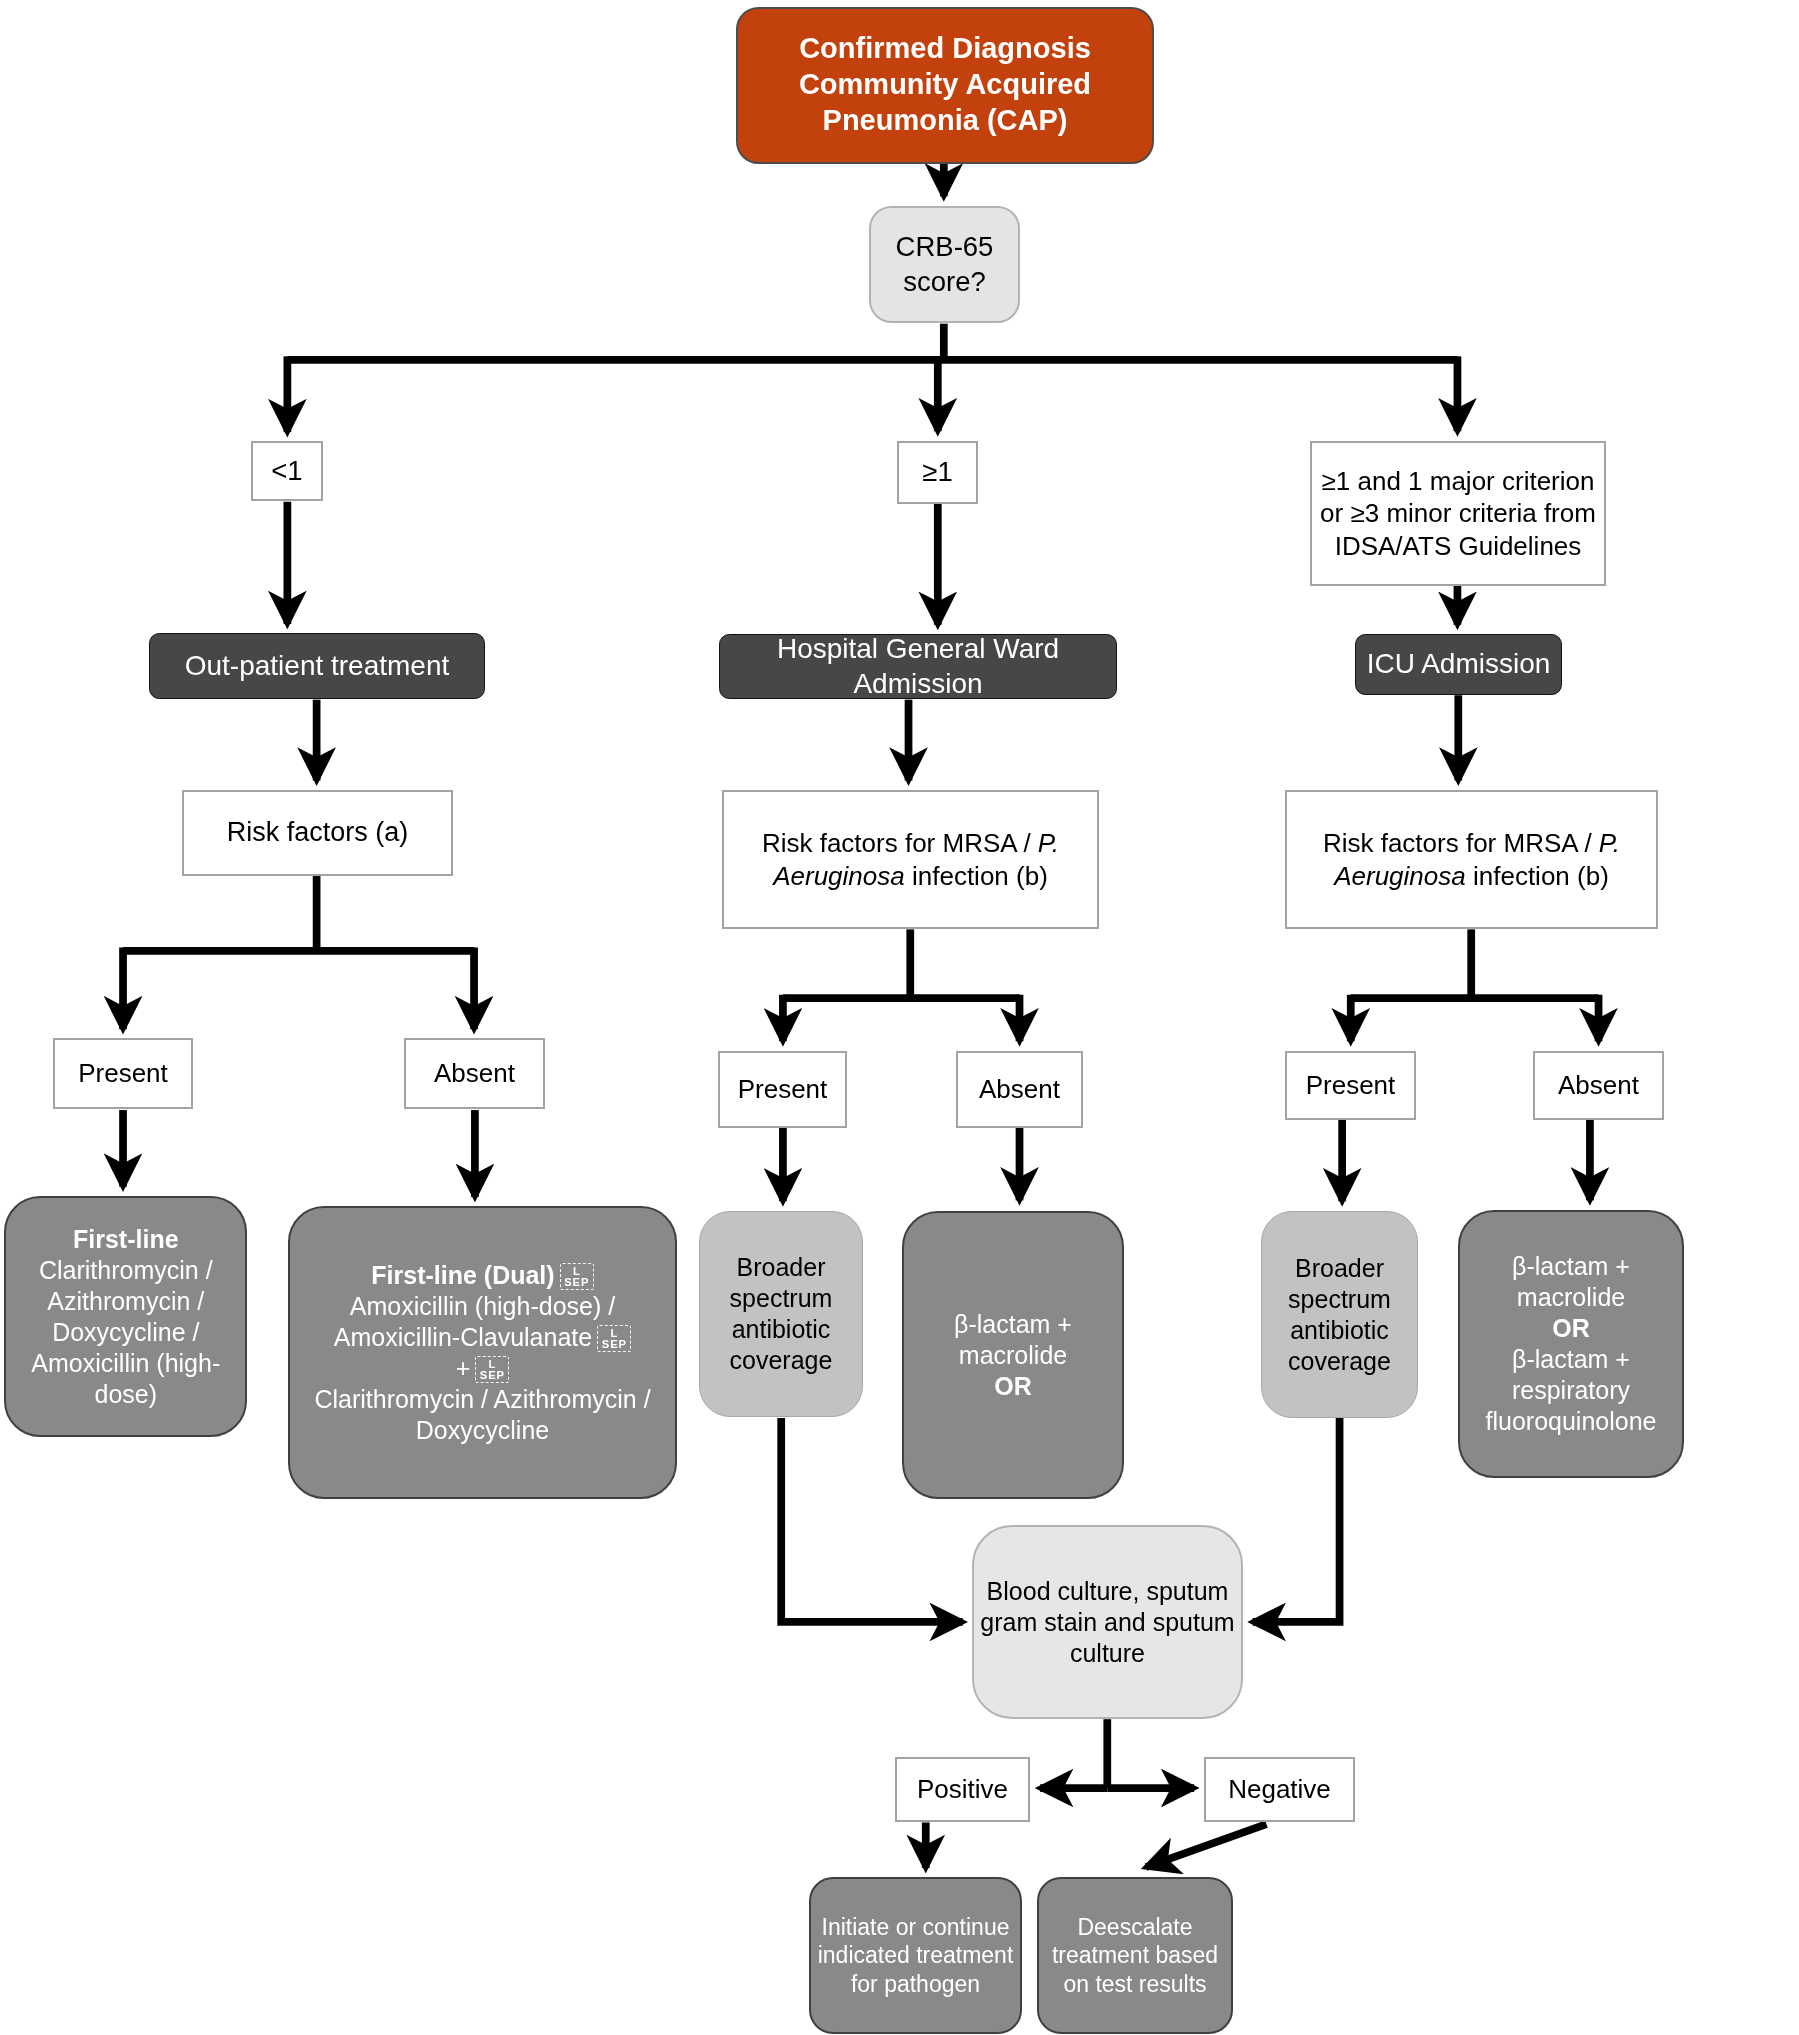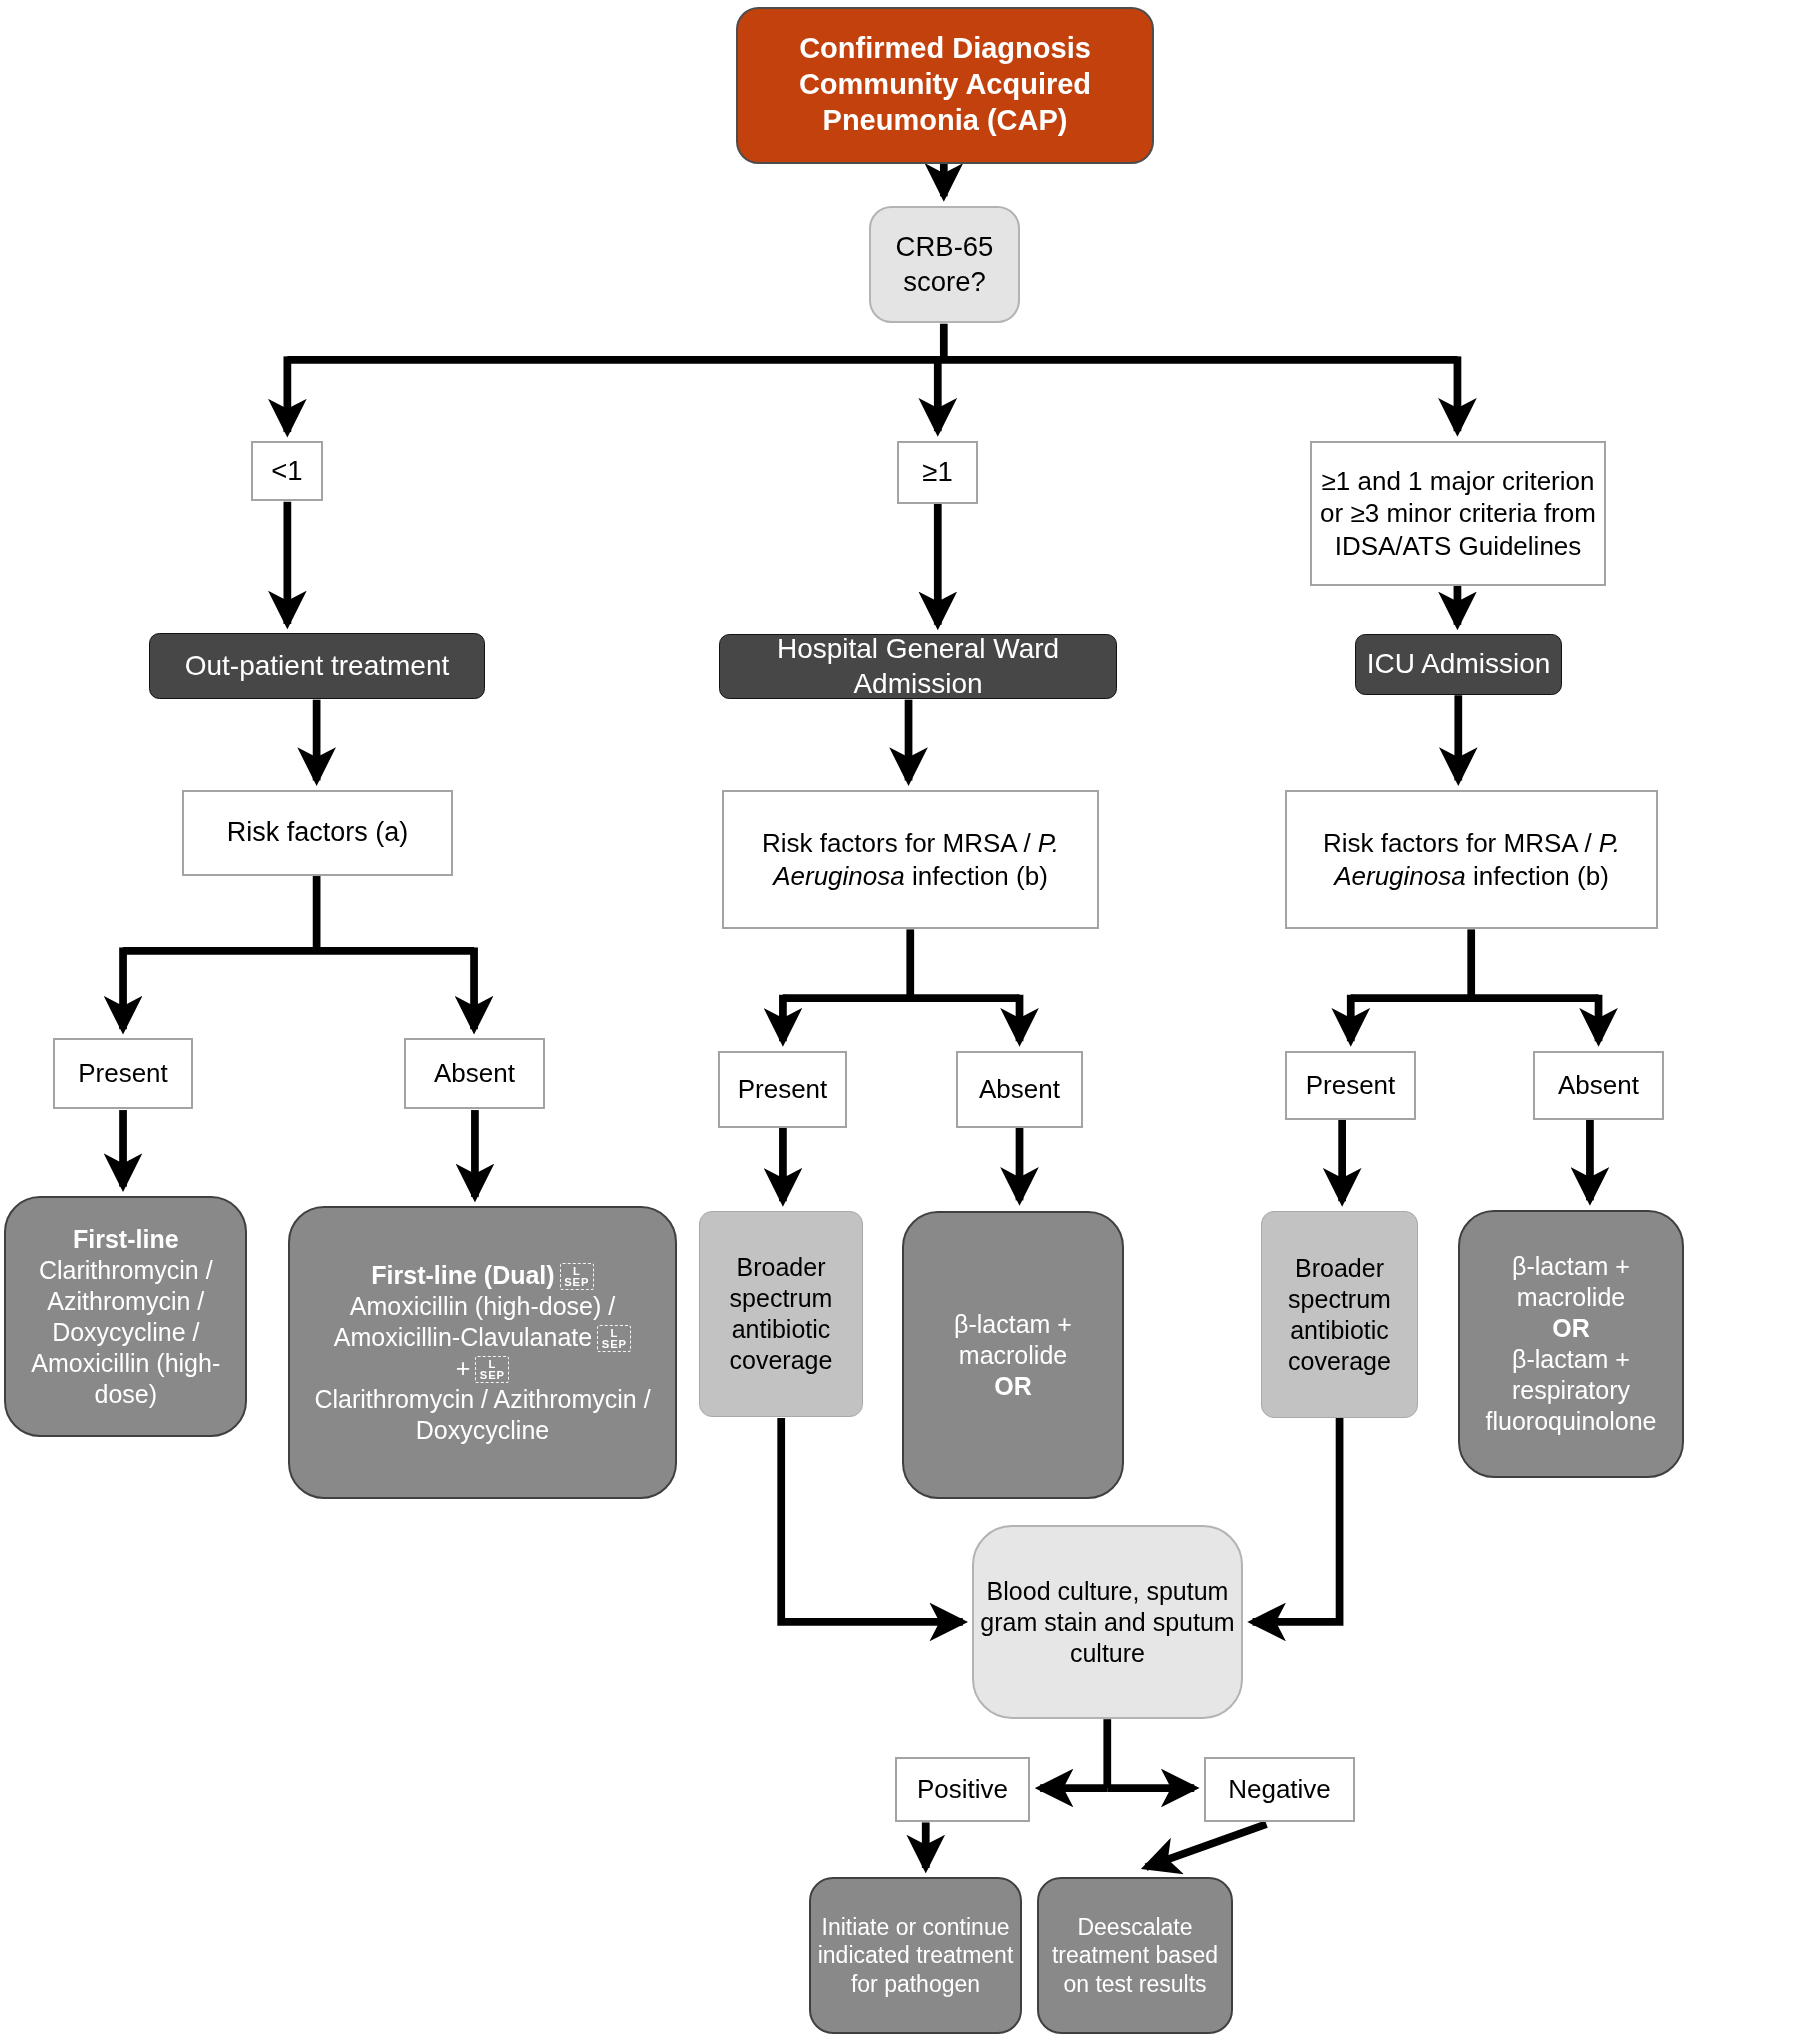--- a/index.html
+++ b/index.html
@@ -11,21 +11,21 @@
   .node .inner{width:100%;padding:3.4px 5.2px;}
   
   .start{background:#c2410c;color:#ffffff;border:2.6px solid #4d4d4d;border-radius:22.4px;
          font-weight:bold;font-size:29px;}
   .lightbox{background:#e4e4e4;border:2.6px solid #b3b3b3;border-radius:22.4px;font-size:27px;}
   .culturebox{background:#e6e6e6;border:2.6px solid #b3b3b3;border-radius:40px;font-size:25px;}
   .whitebox{background:#ffffff;border:2.6px solid #a3a3a3;border-radius:0;font-size:26px;}
   .score{font-size:27.5px;}
   .darkbox{background:#474747;color:#ffffff;border:1.7px solid #111111;border-radius:10.3px;font-size:28px;}
   .treat{background:#898989;color:#ffffff;border:2.6px solid #404040;border-radius:36px;font-size:25px;}
-  .broader{background:#c2c2c2;color:#000000;border:1.7px solid #a8a8a8;border-radius:13px;font-size:25px;}
+  .broader{background:#c2c2c2;color:#000000;border:1.7px solid #a8a8a8;border-radius:31px;font-size:25px;}
   .final{border-radius:24px;font-size:23px;}
   .bold{font-weight:bold;}
   .it{font-style:italic;}
   
   .lsep{display:inline-block;vertical-align:middle;margin-left:5.2px;border:1.7px dashed rgba(255,255,255,.92);
         border-radius:2.6px;padding:1.7px 3.4px 0.9px 3.4px;line-height:1;}
   .lsep i{display:block;font-style:normal;font-size:11.2px;font-weight:bold;letter-spacing:0.9px;
           line-height:11.2px;text-align:center;}
 </style>
 </head>

